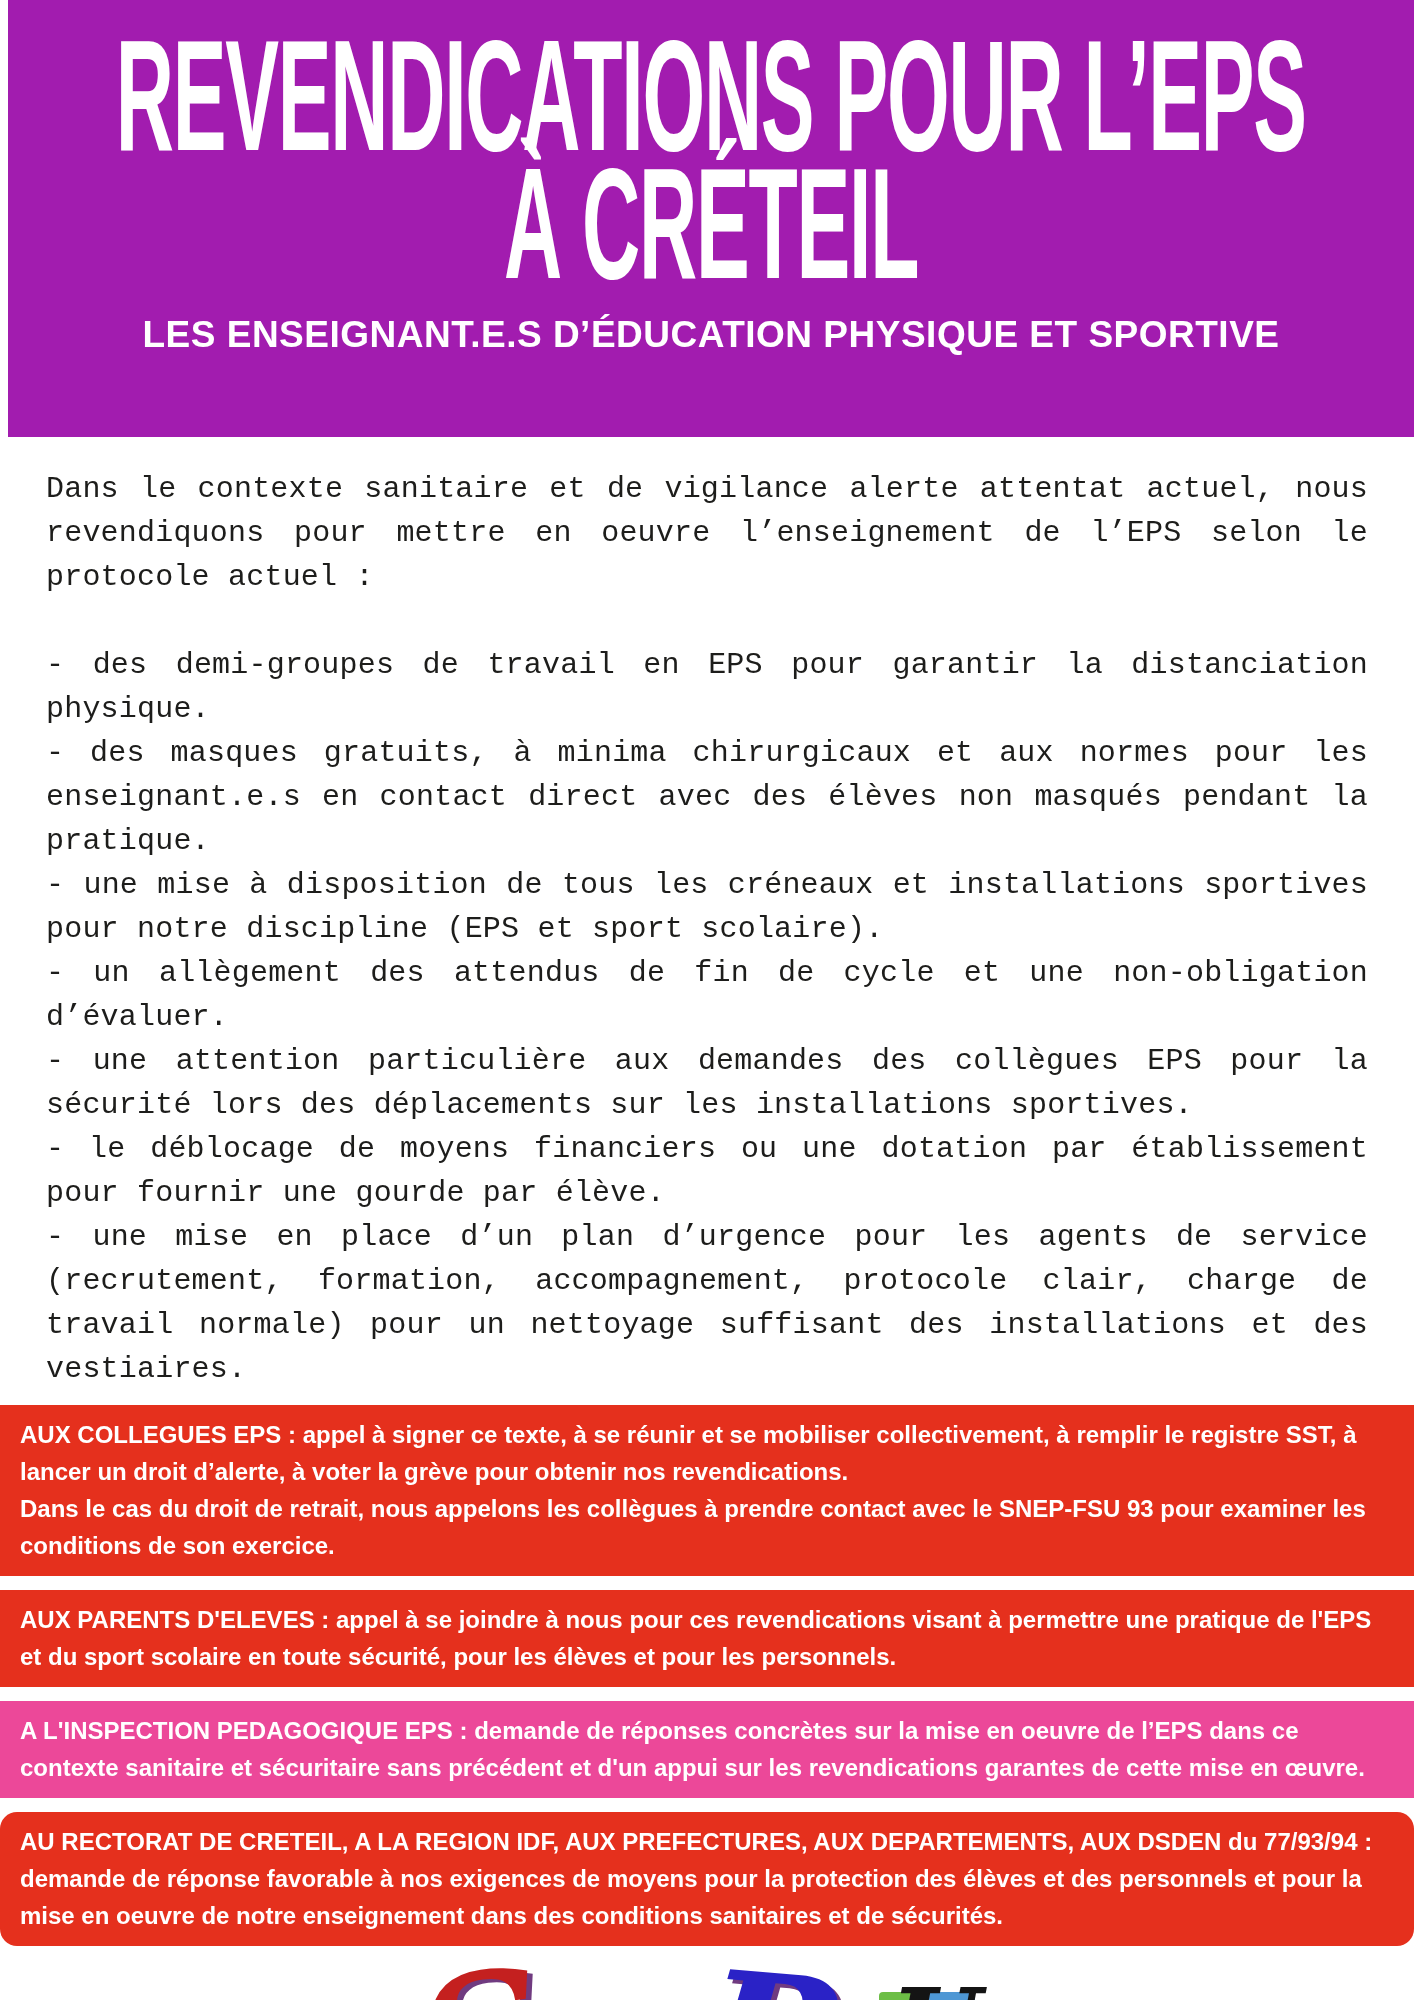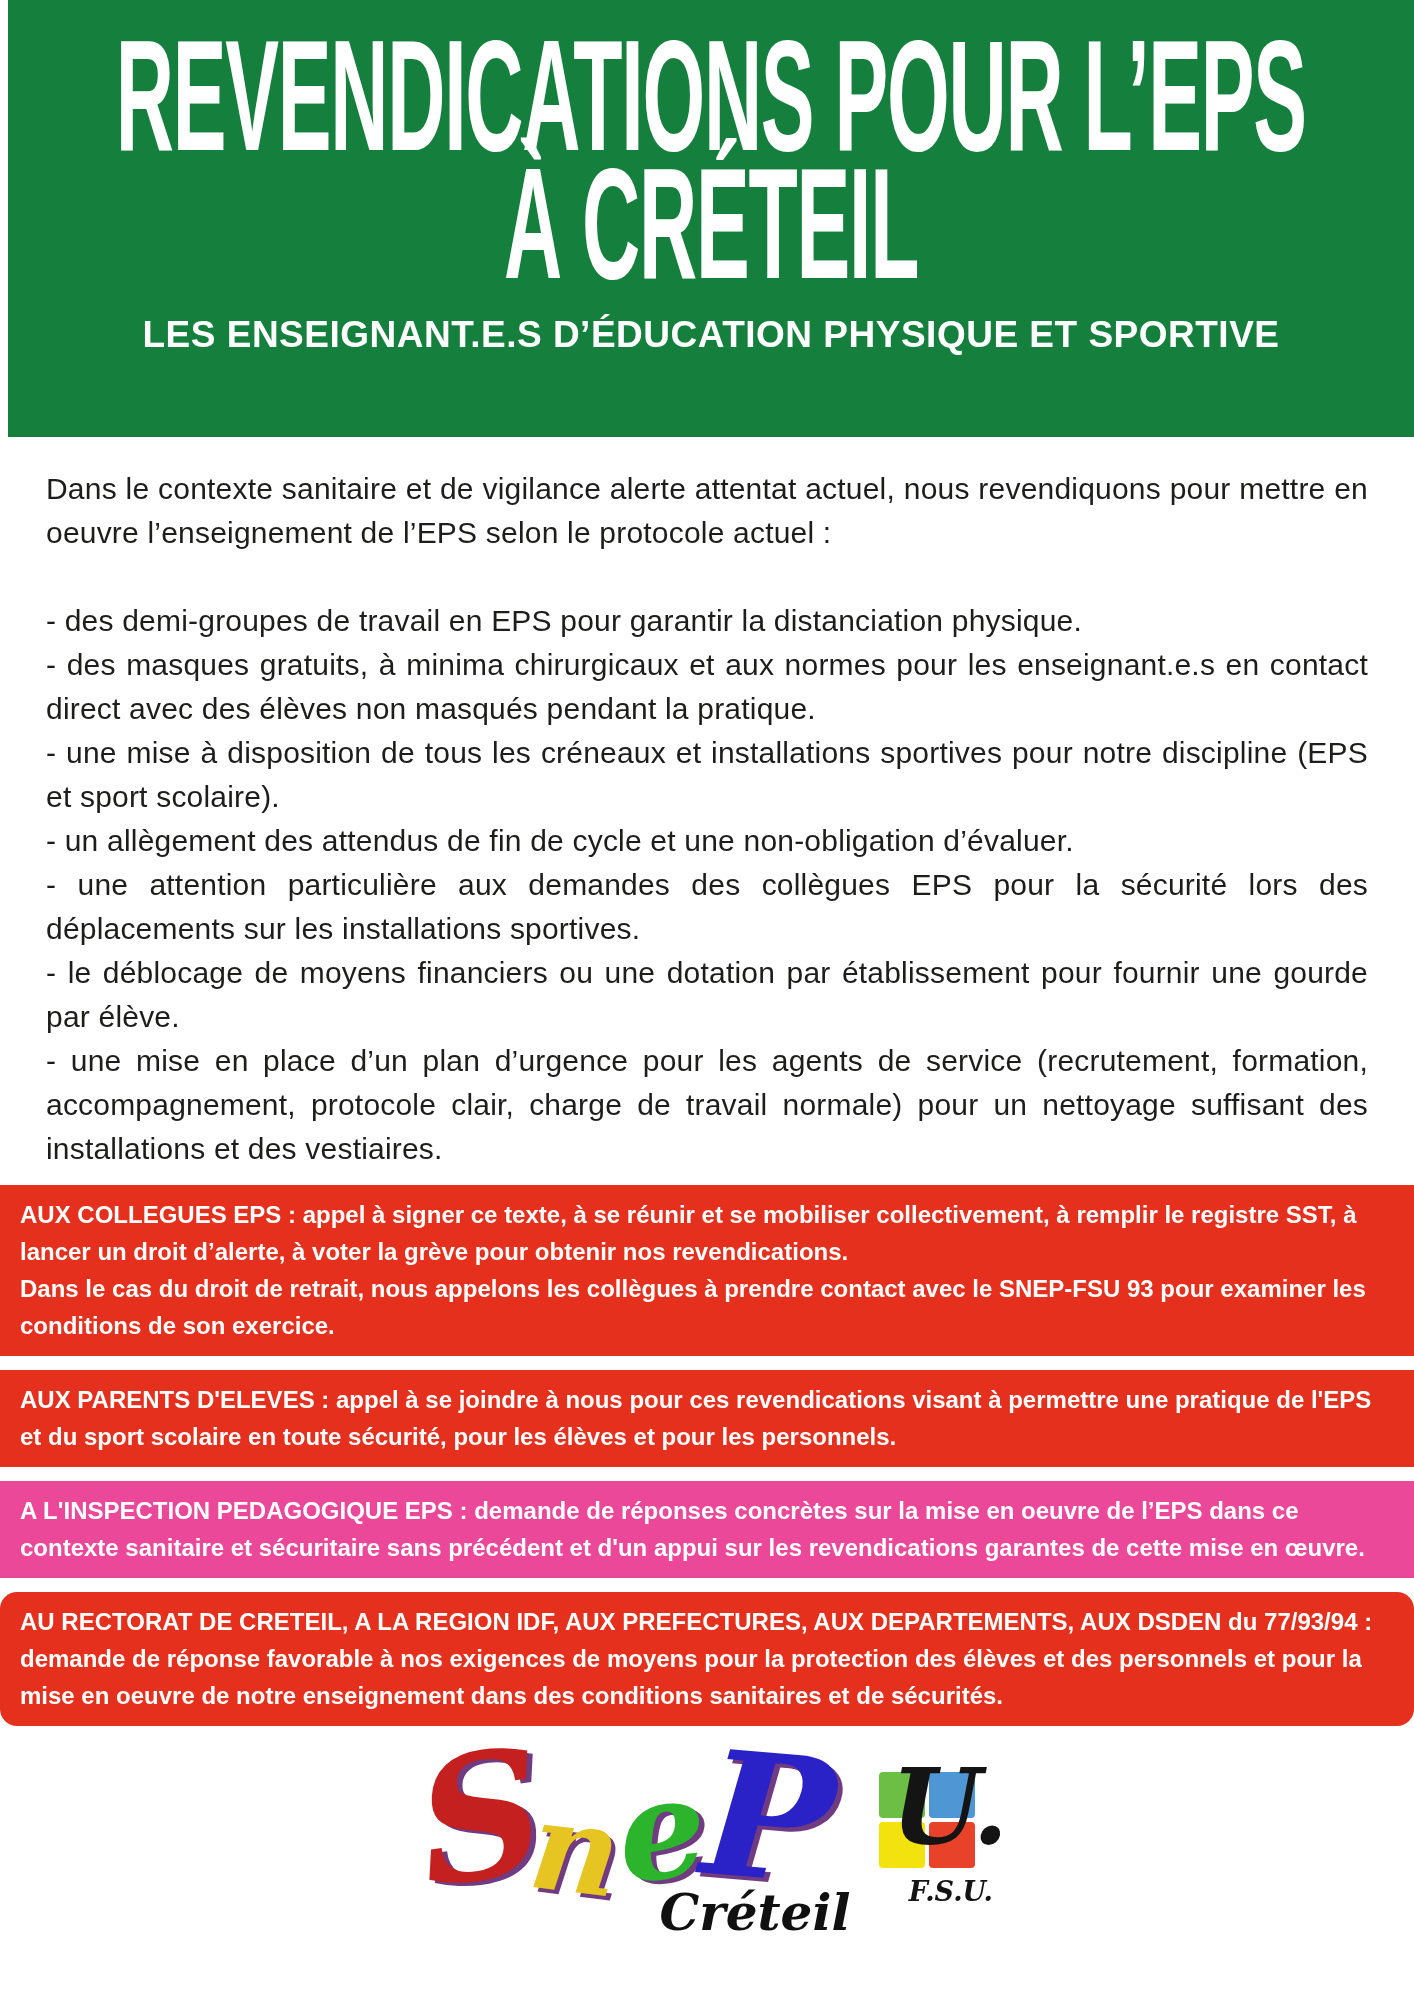--- a/index.html
+++ b/index.html
@@ -19,21 +19,21 @@
   .title-text {
     display:inline-block; white-space:nowrap;
     font-weight:bold; font-size:130px; line-height:1; letter-spacing:-2px;
     transform:scale(0.62, 1.22);
   }
   .subtitle { margin-top:22px; font-weight:bold; font-size:37px; line-height:50px; letter-spacing:0.5px; }
 
   
   .body-text {
     box-sizing:border-box; padding:30px 46px 0 46px;
-    font-size:30px; line-height:44px; text-align:justify; letter-spacing:0.2px;
+    font-size:30px; line-height:44px; text-align:justify; letter-spacing:0.2px;font-family:Liberation Mono, monospace;
   }
   .body-text p { margin:0; }
   .intro { margin-bottom:44px !important; }
 
   
   .banner {
     box-sizing:border-box; width:1414px; margin-top:14px;
     color:#ffffff; font-weight:bold; font-size:24px; line-height:37px;
     padding:11px 18px 12px 20px; text-align:left;
   }
@@ -73,21 +73,21 @@
     margin-top:-24px; text-align:center; transform:translateX(48px);
     font-family:"DejaVu Serif", serif; font-style:italic; font-weight:bold;
     font-size:50px; color:#101010;
   }
 </style>
 </head>
 <body>
 
 <div class="page">
 
-  <header class="header" style="background-color: #15803d; margin-left: 8px;">
+  <header class="header" style="background-color: #a21caf; margin-left: 8px;">
     <div class="title-line">
       <span class="title-text" style="color: rgb(255, 255, 255);">REVENDICATIONS POUR L’EPS</span>
     </div>
     <div class="title-line second">
       <span class="title-text" style="color: rgb(255, 255, 255);">À CRÉTEIL</span>
     </div>
     <div class="subtitle">
       <div>LES ENSEIGNANT.E.S D’ÉDUCATION PHYSIQUE ET SPORTIVE</div>
     </div>
   </header>

